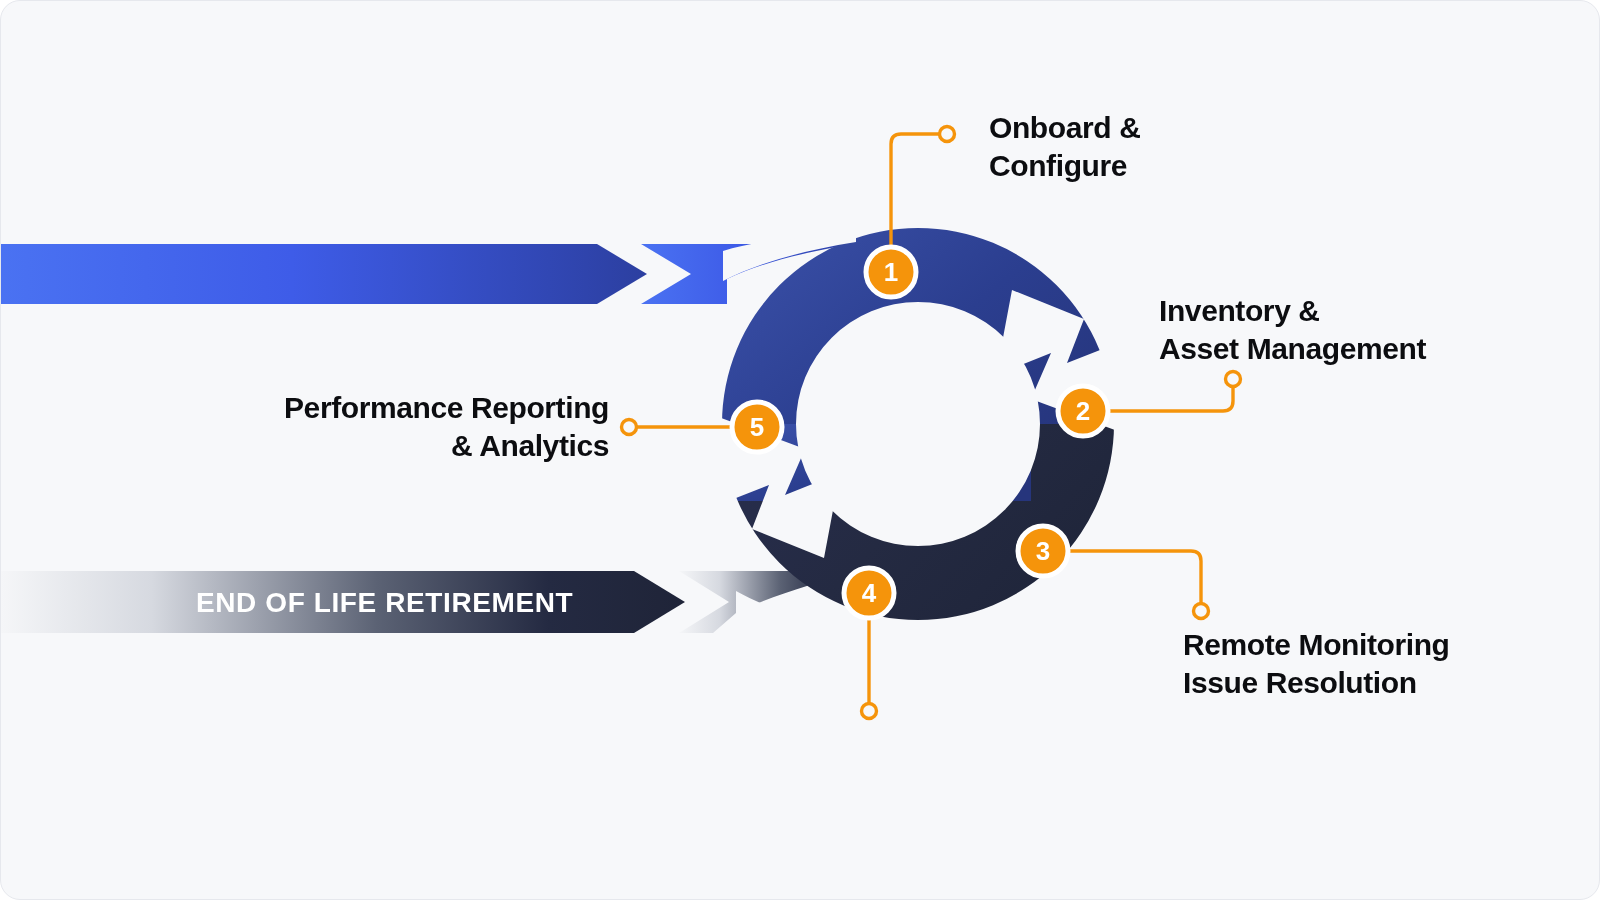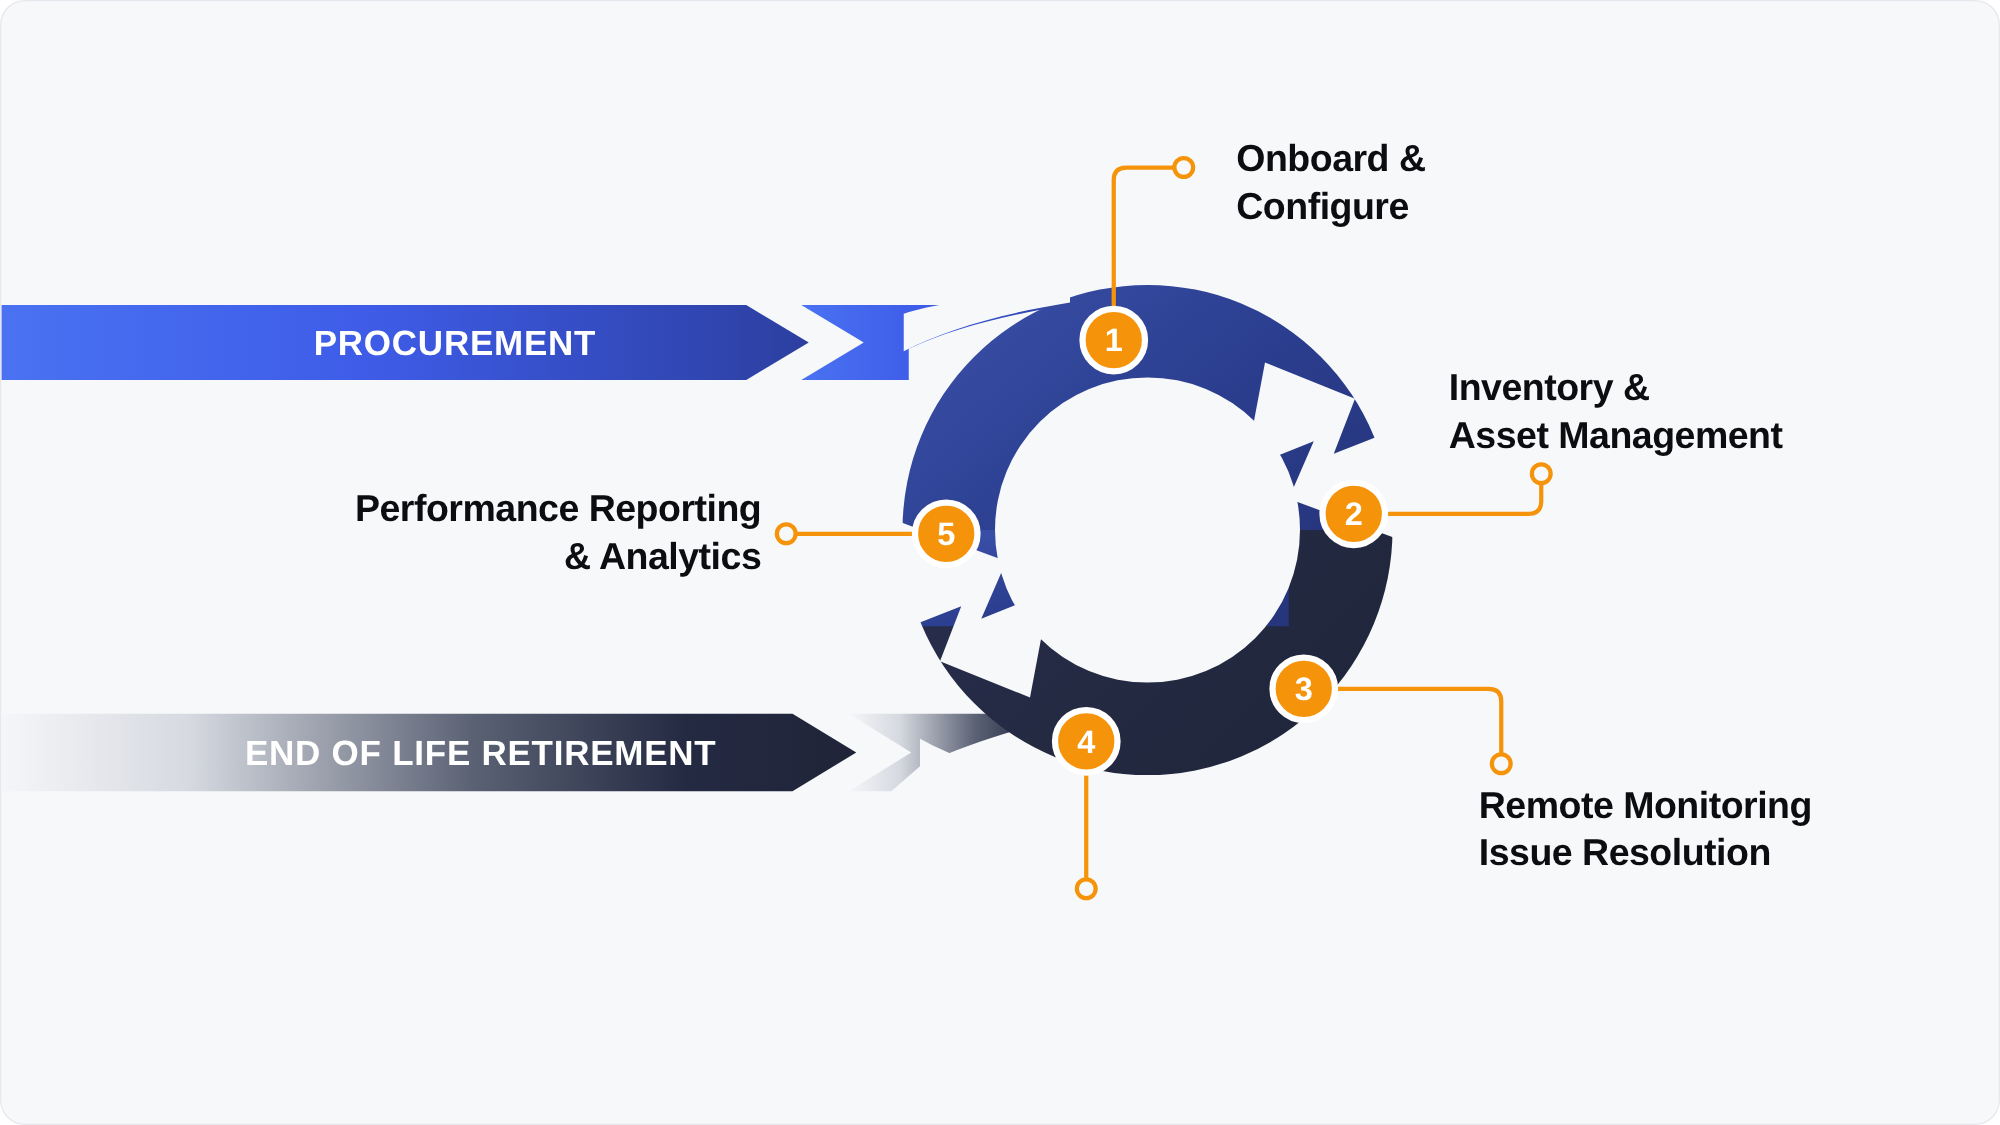--- a/index.html
+++ b/index.html
@@ -168,21 +168,20 @@
     <g>
       <circle cx="868" cy="592" r="25" fill="#f5940b" stroke="#ffffff" stroke-width="5"></circle>
       <text class="badge-num" x="868" y="592" text-anchor="middle" dominant-baseline="central">4</text>
     </g>
     <g>
       <circle cx="756" cy="426" r="25" fill="#f5940b" stroke="#ffffff" stroke-width="5"></circle>
       <text class="badge-num" x="756" y="426" text-anchor="middle" dominant-baseline="central">5</text>
     </g>
   </svg>
 
-  <div class="banner-text" style="left:250px; top:258px;">PROCUREMENT</div>
   <div class="banner-text" style="left:195px; top:586px;">END OF LIFE RETIREMENT</div>
 
   <div class="lbl" style="left:975px; top:108px;margin-left:13px;">Onboard &amp;
 Configure</div>
 
   <div class="lbl" style="left:1182px; top:625px;">Remote Monitoring
 Issue Resolution</div>
 
   <div class="lbl" style="left:1158px; top:291px;">Inventory &amp;
 Asset Management</div>

